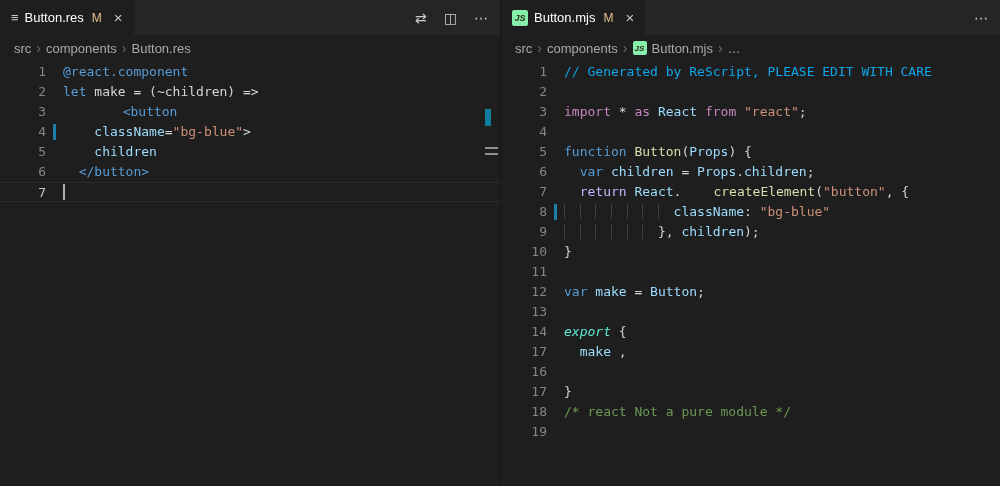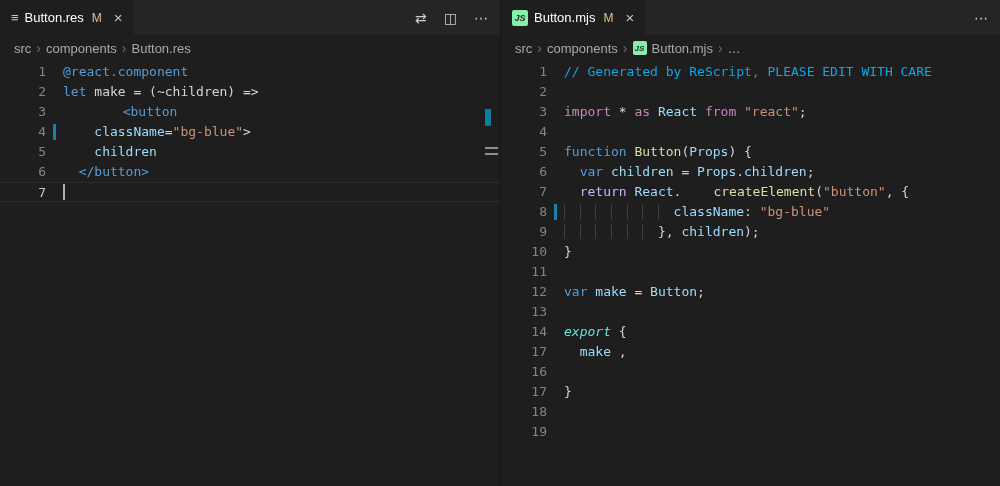--- a/index.html
+++ b/index.html
@@ -126,20 +126,20 @@
           <div class="line modified"><span class="ln">8</span><span class="codetext"><span class="ind">  </span><span class="ind">  </span><span class="ind">  </span><span class="ind">  </span><span class="ind">  </span><span class="ind">  </span><span class="ind">  </span><span style="color: rgb(156, 220, 254);">className</span><span>: </span><span style="color: rgb(206, 145, 120);">"bg-blue"</span></span></div>
           <div class="line"><span class="ln">9</span><span class="codetext"><span class="ind">  </span><span class="ind">  </span><span class="ind">  </span><span class="ind">  </span><span class="ind">  </span><span class="ind">  </span><span>}, </span><span style="color: rgb(156, 220, 254);">children</span><span>);</span></span></div>
           <div class="line"><span class="ln">10</span><span class="codetext"><span>}</span></span></div>
           <div class="line"><span class="ln">11</span><span class="codetext"></span></div>
           <div class="line"><span class="ln">12</span><span class="codetext"><span style="color: rgb(86, 156, 214);">var</span><span> </span><span style="color: rgb(156, 220, 254);">make</span><span> = </span><span style="color: rgb(156, 220, 254);">Button</span><span>;</span></span></div>
           <div class="line"><span class="ln">13</span><span class="codetext"></span></div>
           <div class="line"><span class="ln">14</span><span class="codetext"><span style="color: #5eead4; font-style: italic;">export</span><span> {</span></span></div>
           <div class="line"><span class="ln">17</span><span class="codetext"><span>  </span><span style="color: rgb(156, 220, 254);">make</span><span> ,</span></span></div>
           <div class="line"><span class="ln">16</span><span class="codetext"></span></div>
           <div class="line"><span class="ln">17</span><span class="codetext"><span>}</span></span></div>
-          <div class="line"><span class="ln">18</span></div>
+          <div class="line"><span class="ln">18</span><span class="codetext"><span style="color: rgb(106, 153, 85);">/* react Not a pure module */</span></span></div>
           <div class="line"><span class="ln">19</span><span class="codetext"></span></div>
         </div>
     </div>
   </div>
 
   <div class="sash"></div>
 </div>
 
 </body></html>

